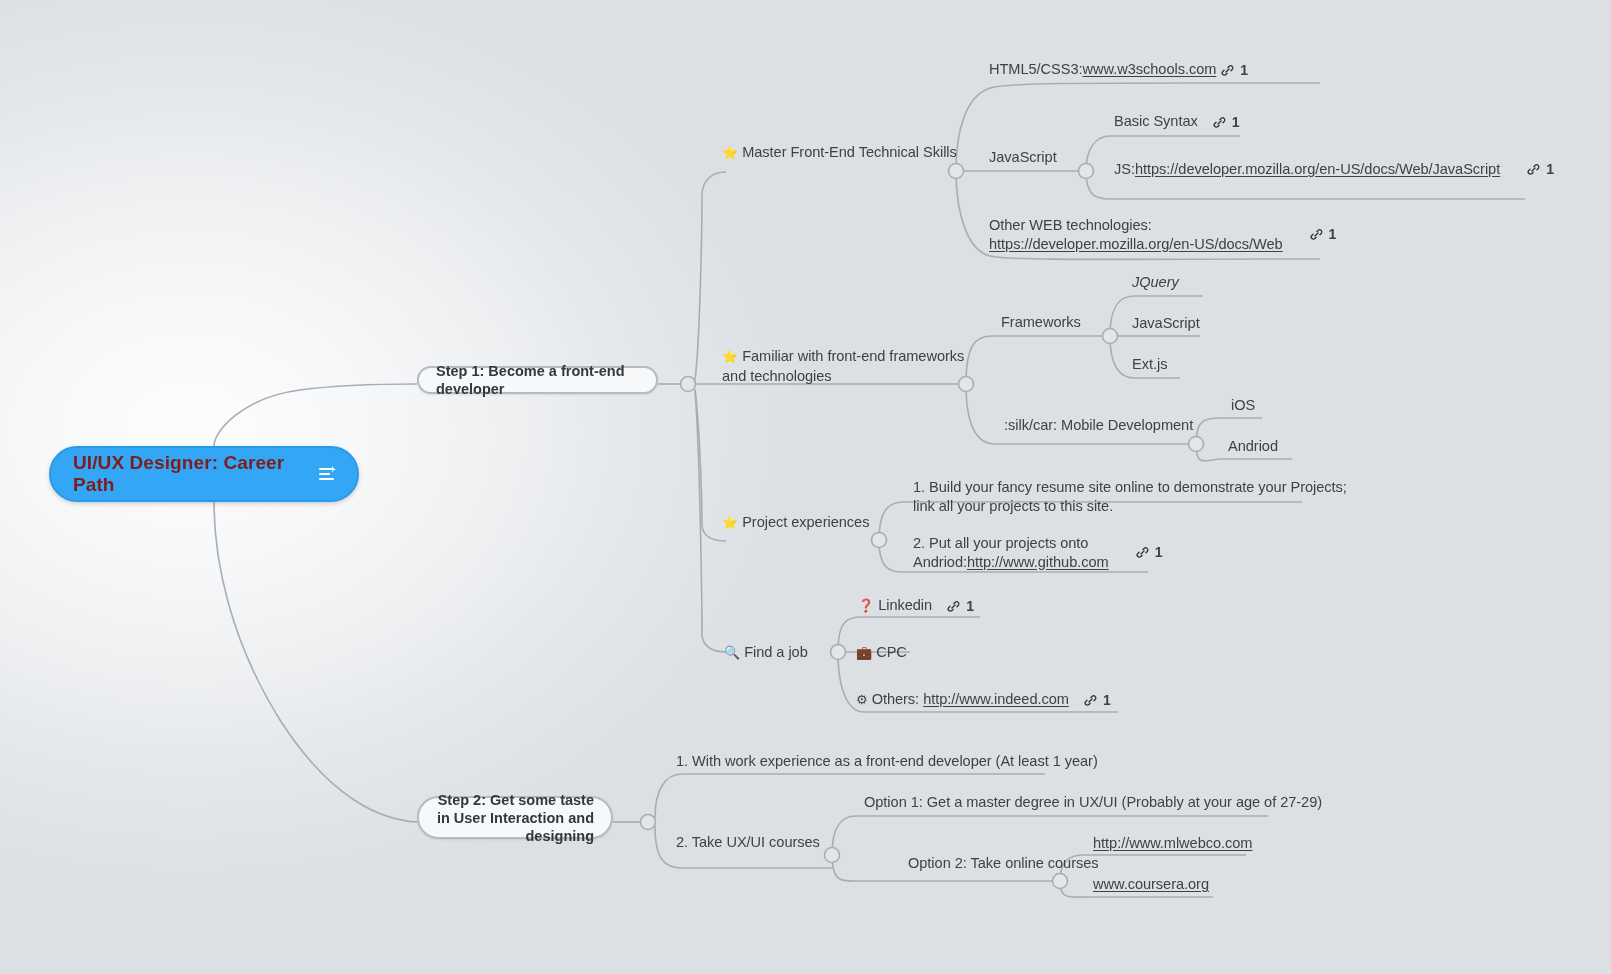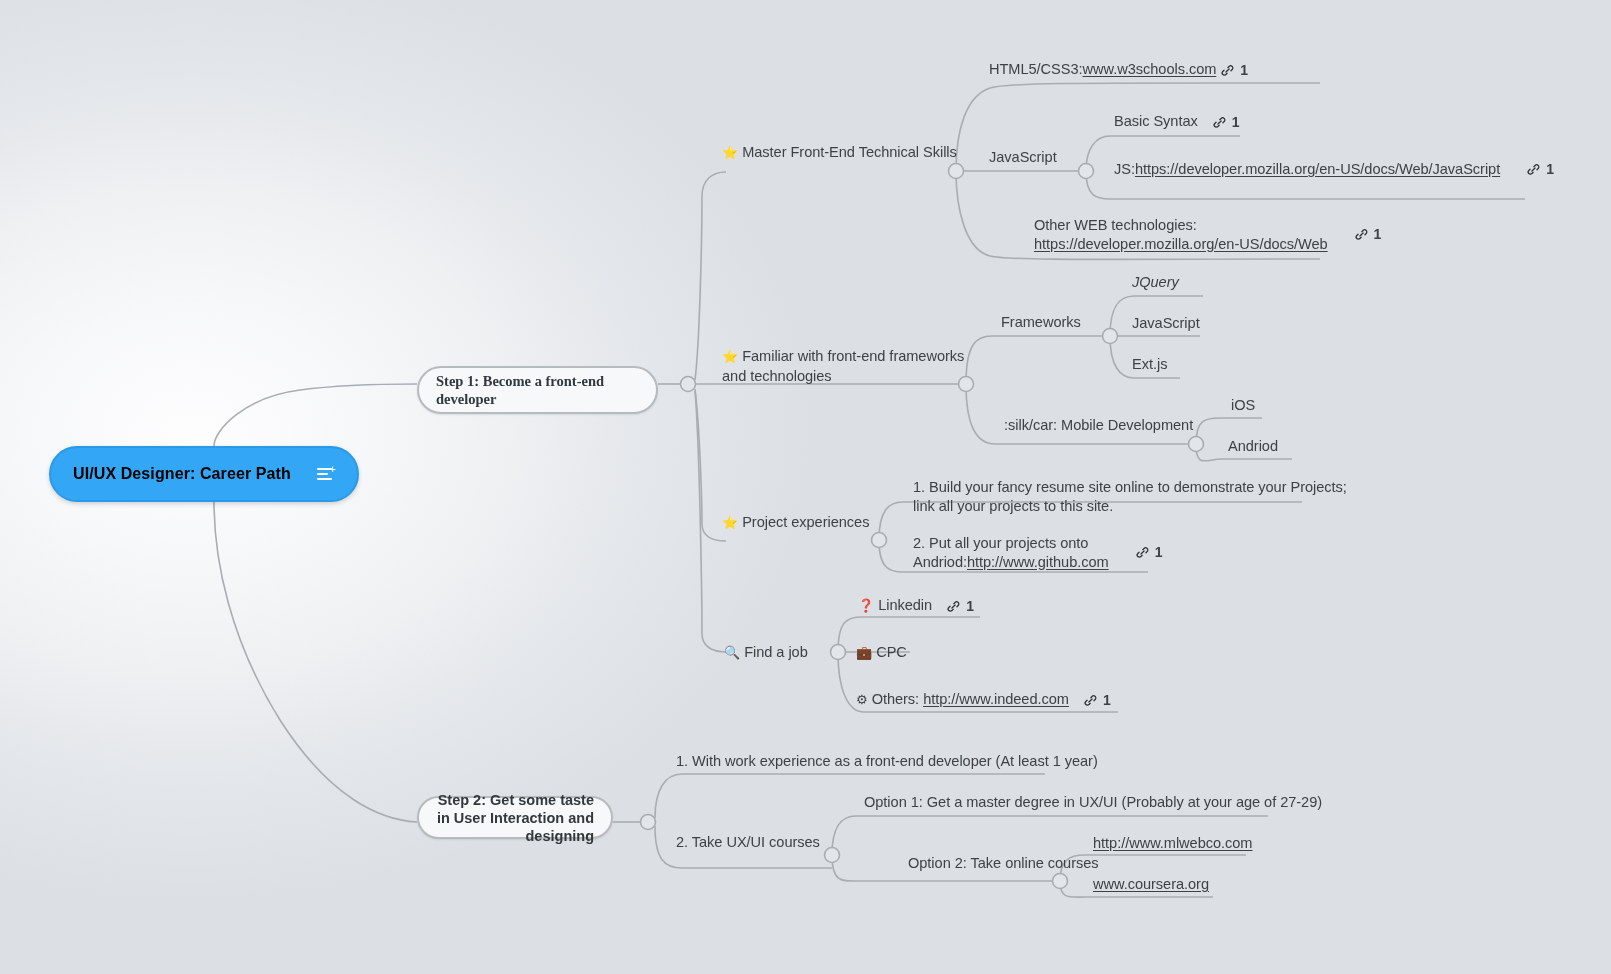--- a/index.html
+++ b/index.html
@@ -26,21 +26,21 @@
 
   
   .root{
     position:absolute;left:49px;top:446px;width:310px;height:56px;
     border-radius:28px;background:#33a7f5;border:2px solid #2a9ae6;
     box-shadow:0 2px 4px rgba(60,70,85,.22);
     display:flex;align-items:center;gap:14px;
     padding:0 22px;box-sizing:border-box;
   }
   .root .rtitle{
-    color:#000000;font-size:16px;font-weight:bold;letter-spacing:.1px;
+    color:#7f1d1d;font-size:19px;font-weight:bold;letter-spacing:.1px;
   }
   .root .noteicon{
     margin-left:auto;display:inline-block;width:18px;height:14px;position:relative;
   }
   .root .noteicon i{
     position:absolute;left:0;height:2px;background:#fff;border-radius:1px;display:block;
   }
   .root .noteicon i:nth-child(1){top:1px;width:15px;}
   .root .noteicon i:nth-child(2){top:6px;width:11px;}
   .root .noteicon i:nth-child(3){top:11px;width:15px;}
@@ -50,21 +50,21 @@
   }
 
   
   .step{
     position:absolute;background:#f7f8fa;border:2.5px solid #b7babf;
     border-radius:24px;box-sizing:border-box;
     display:flex;align-items:center;
     color:#33383d;font-size:14.5px;font-weight:bold;line-height:18px;
     padding:0 17px;box-shadow:0 1px 2px rgba(80,88,100,.13);
   }
-  #step1{left:417px;top:366px;width:241px;height:48px;font-family:Liberation Serif, serif;}
+  #step1{left:417px;top:366px;width:241px;height:28px;}
   #step2{left:417px;top:796px;width:196px;height:43px;white-space:normal;text-align:right;}
 
   
   .lk{display:inline-flex;align-items:center;gap:5px;vertical-align:middle;}
   .lk svg{display:block;}
   .lk .cnt{font-size:14px;color:#3e4247;font-weight:bold;}
 </style>
 </head>
 <body>
 
@@ -195,21 +195,21 @@
               <path d="M9.5 14.5l5-5"></path>
               <path d="M12.5 7.5l2-2a3.5 3.5 0 015 5l-2 2"></path>
               <path d="M11.5 16.5l-2 2a3.5 3.5 0 01-5-5l2-2"></path>
             </g>
           </svg>
         <span class="cnt">1</span>
       </span>
     </div>
   </div>
 
-  <div class="label" style="left:989px;top:216px;margin-left:45px;">
+  <div class="label" style="left:989px;top:216px;">
     <div style="display:flex;align-items:center;gap:12px;">
       <div>
         <div>Other WEB technologies:</div>
         <div class="u">https://developer.mozilla.org/en-US/docs/Web</div>
       </div>
       <span class="lk" style="margin-left:14px;">
         <svg width="15" height="15" viewBox="0 0 24 24">
             <g fill="none" stroke="#2f3338" stroke-width="2" stroke-linecap="round">
               <path d="M9.5 14.5l5-5"></path>
               <path d="M12.5 7.5l2-2a3.5 3.5 0 015 5l-2 2"></path>

